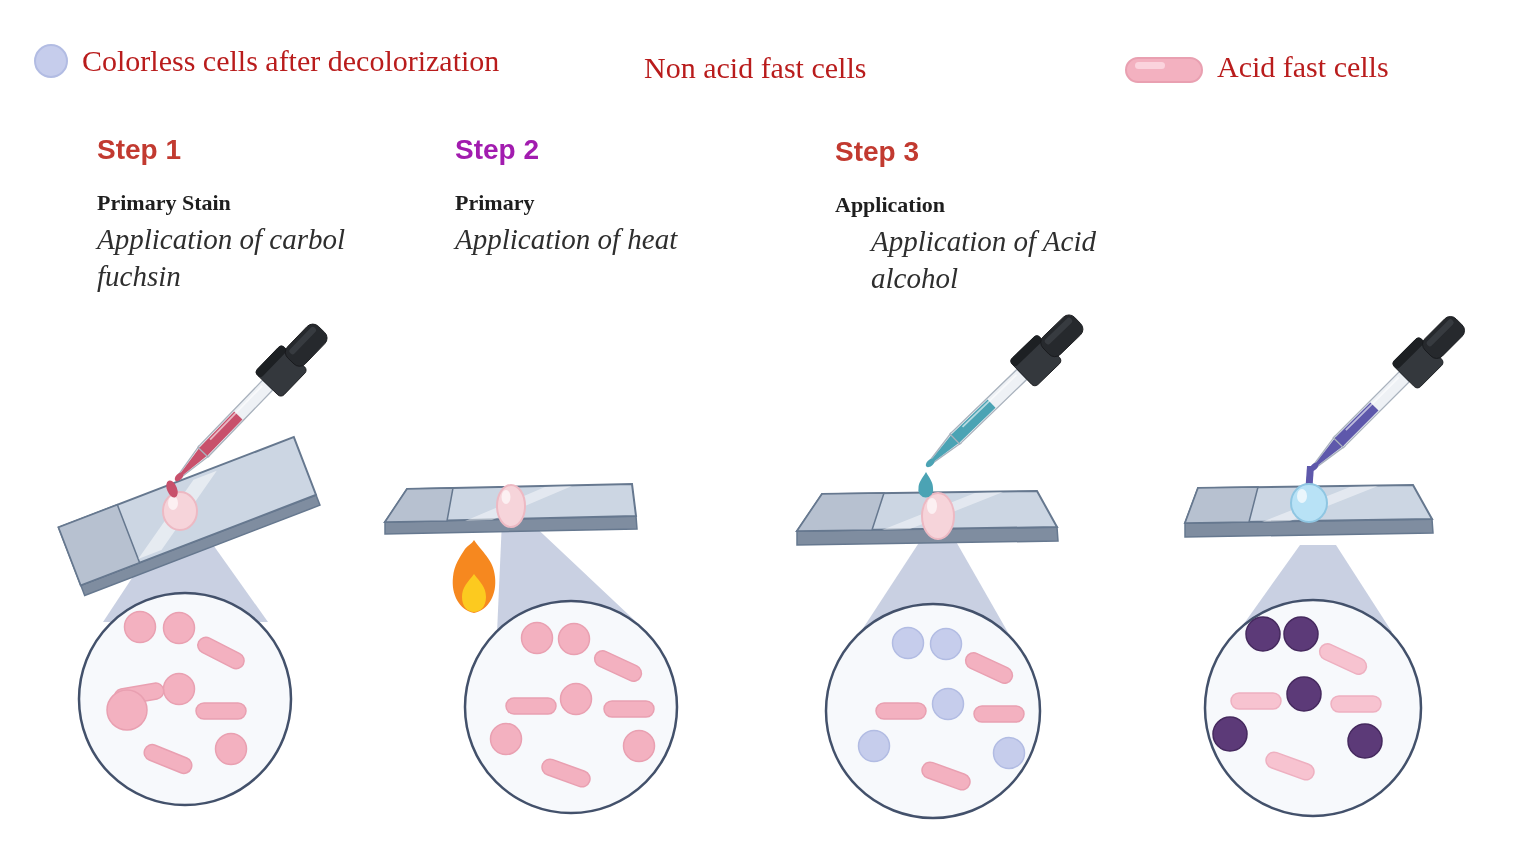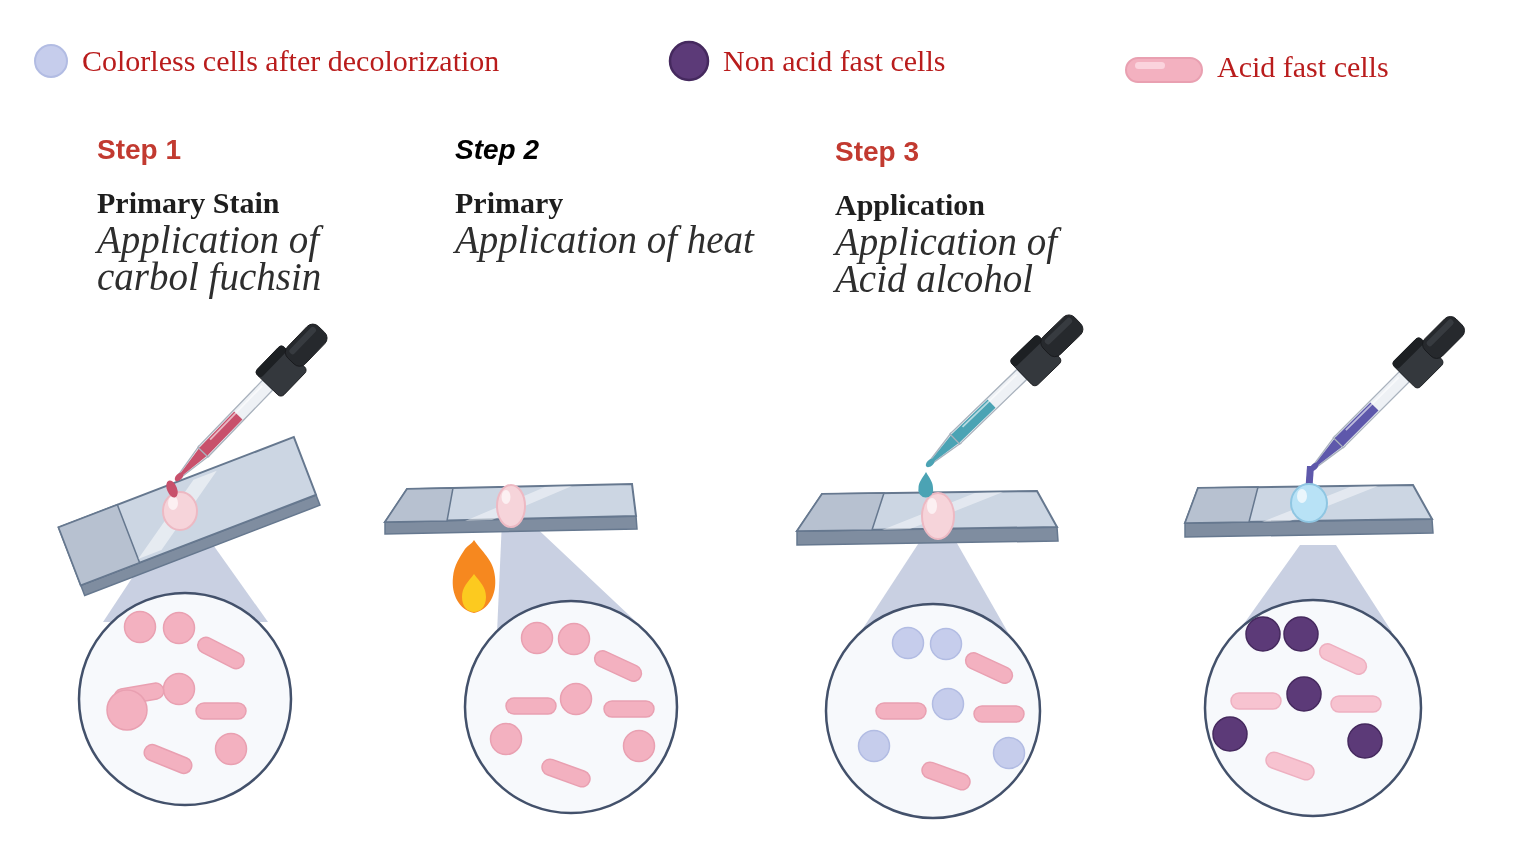--- a/index.html
+++ b/index.html
@@ -2,30 +2,30 @@
 <html><head>
 <meta charset="utf-8">
 <style>
   html,body{margin:0;padding:0;background:#ffffff;}
   .canvas{position:relative;width:1536px;height:864px;background:#ffffff;overflow:hidden;
           font-family:"Liberation Serif",serif;}
   .illustration{position:absolute;left:0;top:0;width:1536px;height:864px;}
   .legend-item{position:absolute;display:flex;align-items:center;gap:13px;height:46px;top:38px;}
   .legend-label{font-size:30px;color:#b91c1c;white-space:nowrap;}
   .legend-item.l1{left:33px;}
-  .legend-item.l2{left:668px;}
+  .legend-item.l2{left:644px;flex-direction:column;}
   .legend-item.l3{left:1124px;align-items:flex-end;}
   .step-col{position:absolute;}
   .step-num{font-family:"Liberation Sans",sans-serif;font-weight:bold;font-size:28px;
             line-height:36px;margin:0 0 16px 0;}
-  .step-title{font-weight:bold;font-size:30px;line-height:37px;color:#1e1e1e;margin:0;}
-  .step-desc{font-style:italic;font-size:39px;line-height:37px;color:#2e2e2e;margin:0;}
+  .step-title{font-weight:bold;font-size:22px;line-height:37px;color:#1e1e1e;margin:0;}
+  .step-desc{font-style:italic;font-size:29px;line-height:37px;color:#2e2e2e;margin:0;}
   .c1{left:97px;top:132px;}  .c1 .step-desc{width:305px;}
   .c2{left:455px;top:132px;} .c2 .step-desc{width:330px;}
-  .c3{left:835px;top:134px;} .c3 .step-desc{width:275px;}
+  .c3{left:835px;top:134px;} .c3 .step-desc{width:275px;margin-left:36px;}
   .c4{left:1247px;top:124px;}.c4 .step-desc{width:225px;}
 </style>
 </head>
 <body>
 
 <div class="canvas">
 
   <svg class="illustration" viewBox="0 0 1536 864">
 
     <g>
@@ -192,21 +192,21 @@
     </svg>
     <span class="legend-label">Acid fast cells</span>
   </div>
 
   <div class="step-col c1">
     <p class="step-num" style="color: rgb(194, 58, 48);">Step 1</p>
     <p class="step-title">Primary Stain</p>
     <p class="step-desc">Application of carbol fuchsin</p>
   </div>
   <div class="step-col c2">
-    <p class="step-num" style="color: #000000; font-style: italic;">Step 2</p>
+    <p class="step-num" style="color: #a21caf;">Step 2</p>
     <p class="step-title">Primary</p>
     <p class="step-desc">Application of heat</p>
   </div>
   <div class="step-col c3">
     <p class="step-num" style="color: rgb(194, 58, 48);">Step 3</p>
     <p class="step-title">Application</p>
     <p class="step-desc">Application of Acid alcohol</p>
   </div>
 
 </div>

